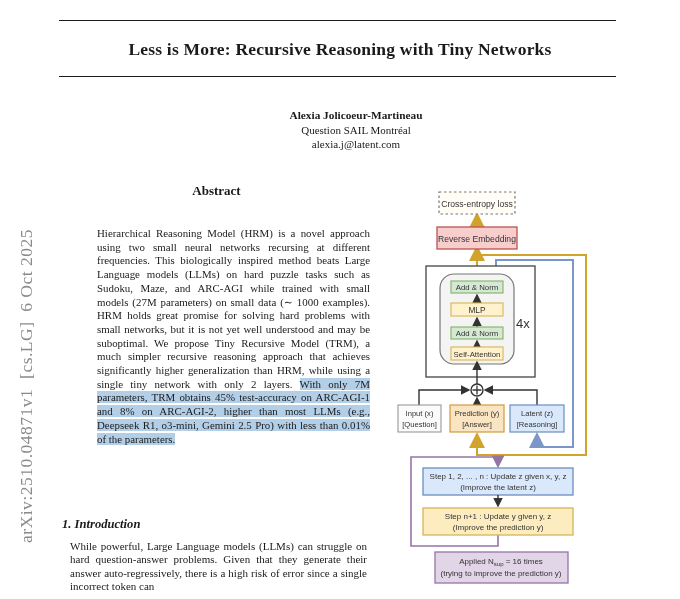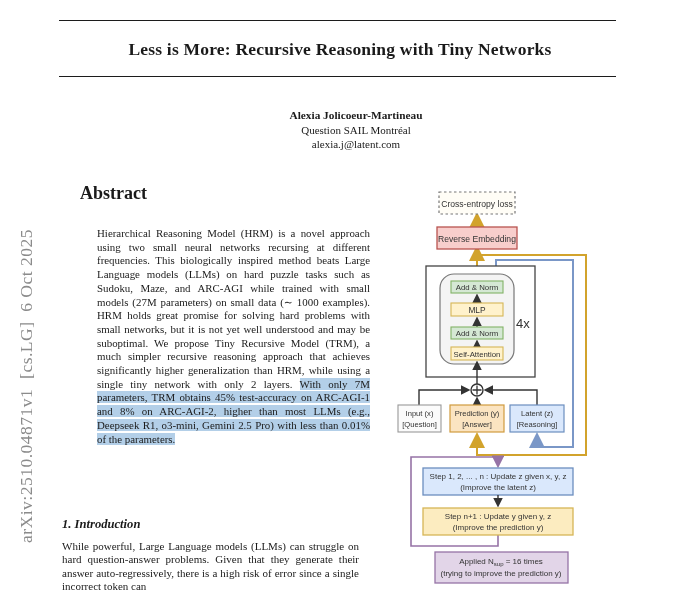--- a/index.html
+++ b/index.html
@@ -6,28 +6,28 @@
   .page{position:relative;width:616px;height:599px;background:#ffffff;overflow:hidden;
         font-family:"Liberation Serif", serif;color:#1a1a1a;}
   .rule{position:absolute;left:59px;width:561px;height:0;border-top:1.6px solid #1c1c1c;}
   .rule-top{top:20px;}
   .rule-bottom{top:76px;}
   .paper-title{position:absolute;top:39px;left:0;width:680px;text-align:center;
         font-size:17.5px;font-weight:bold;letter-spacing:.2px;}
   .author-block{position:absolute;top:108px;left:16px;width:680px;text-align:center;
         font-size:11px;line-height:14.6px;}
   .author-name{font-weight:bold;font-size:11.3px;}
-  .abstract-heading{position:absolute;top:183px;left:80px;width:273px;
-        font-weight:bold;font-size:18px;}
+  .abstract-heading{position:absolute;top:183px;left:80px;width:273px;text-align:center;
+        font-weight:bold;font-size:13px;}
   .abstract-body{position:absolute;top:210px;left:80px;width:273px;margin:17px;
         font-size:10.9px;line-height:13.7px;text-align:justify;}
   .hl{background:#b3cfe8;}
   .intro-heading{position:absolute;top:517px;left:62px;width:296px;margin:0;
         font-weight:bold;font-size:12.6px;font-style:italic;}
-  .intro-body{position:absolute;top:540px;left:62px;width:297px;margin:0;
+  .intro-body{position:absolute;top:540px;left:70px;width:297px;margin:0;
         font-size:11px;line-height:13.4px;text-align:justify;}
   .arxiv-side{position:absolute;left:26px;top:386px;transform:translate(-50%,-50%) rotate(-90deg);
         white-space:nowrap;font-size:17.5px;color:#8b8b8b;letter-spacing:.5px;}
   .figure-wrap{position:absolute;left:388px;top:185px;width:300px;height:414px;}
   svg text{font-family:"Liberation Sans", sans-serif;fill:#333;}
 </style>
 </head>
 <body>
 
 <div class="page">

